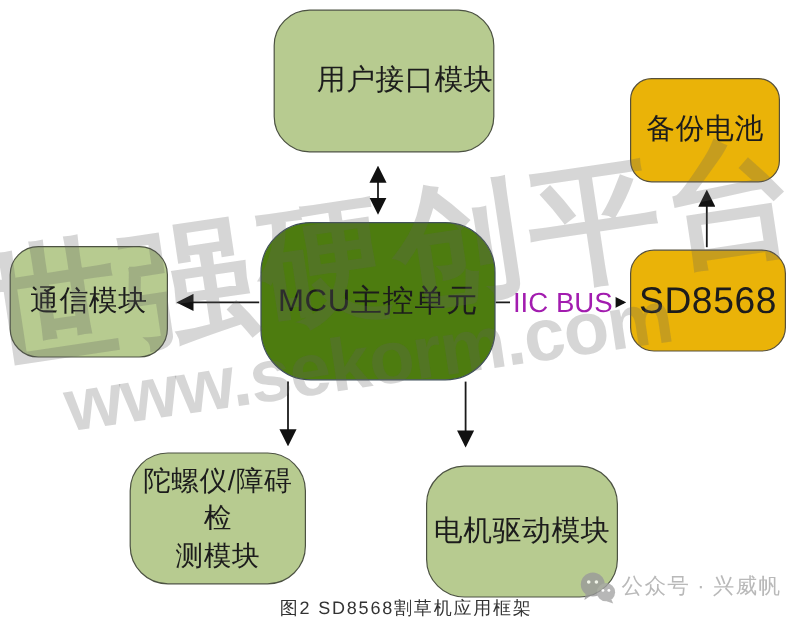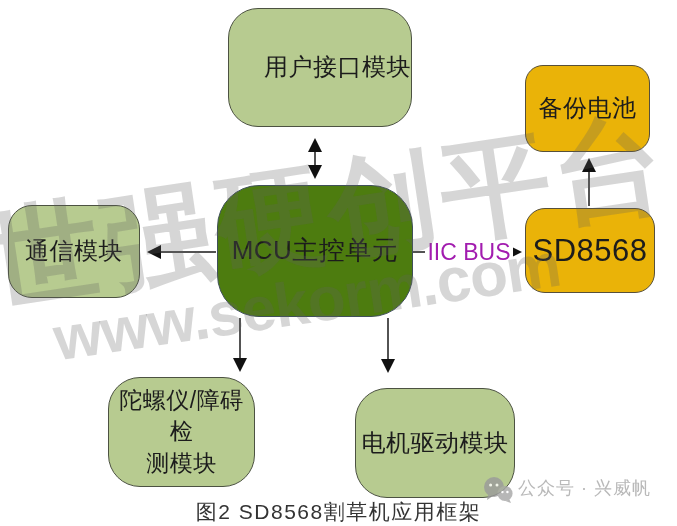--- a/index.html
+++ b/index.html
@@ -100,21 +100,21 @@
     margin-top: 23px;
   }
   .wechat-icon-svg { opacity: 0.8; }
 
   
   .caption {
     position: absolute;
     left: 0; top: 498px;
     width: 677px;
     text-align: center;
-    font-size: 21px;
+    font-size: 15px;
     color: #333333;
     letter-spacing: 1.5px;
     z-index: 20;
   }
 </style>
 </head>
 <body>
 
 <div class="stage">
 

